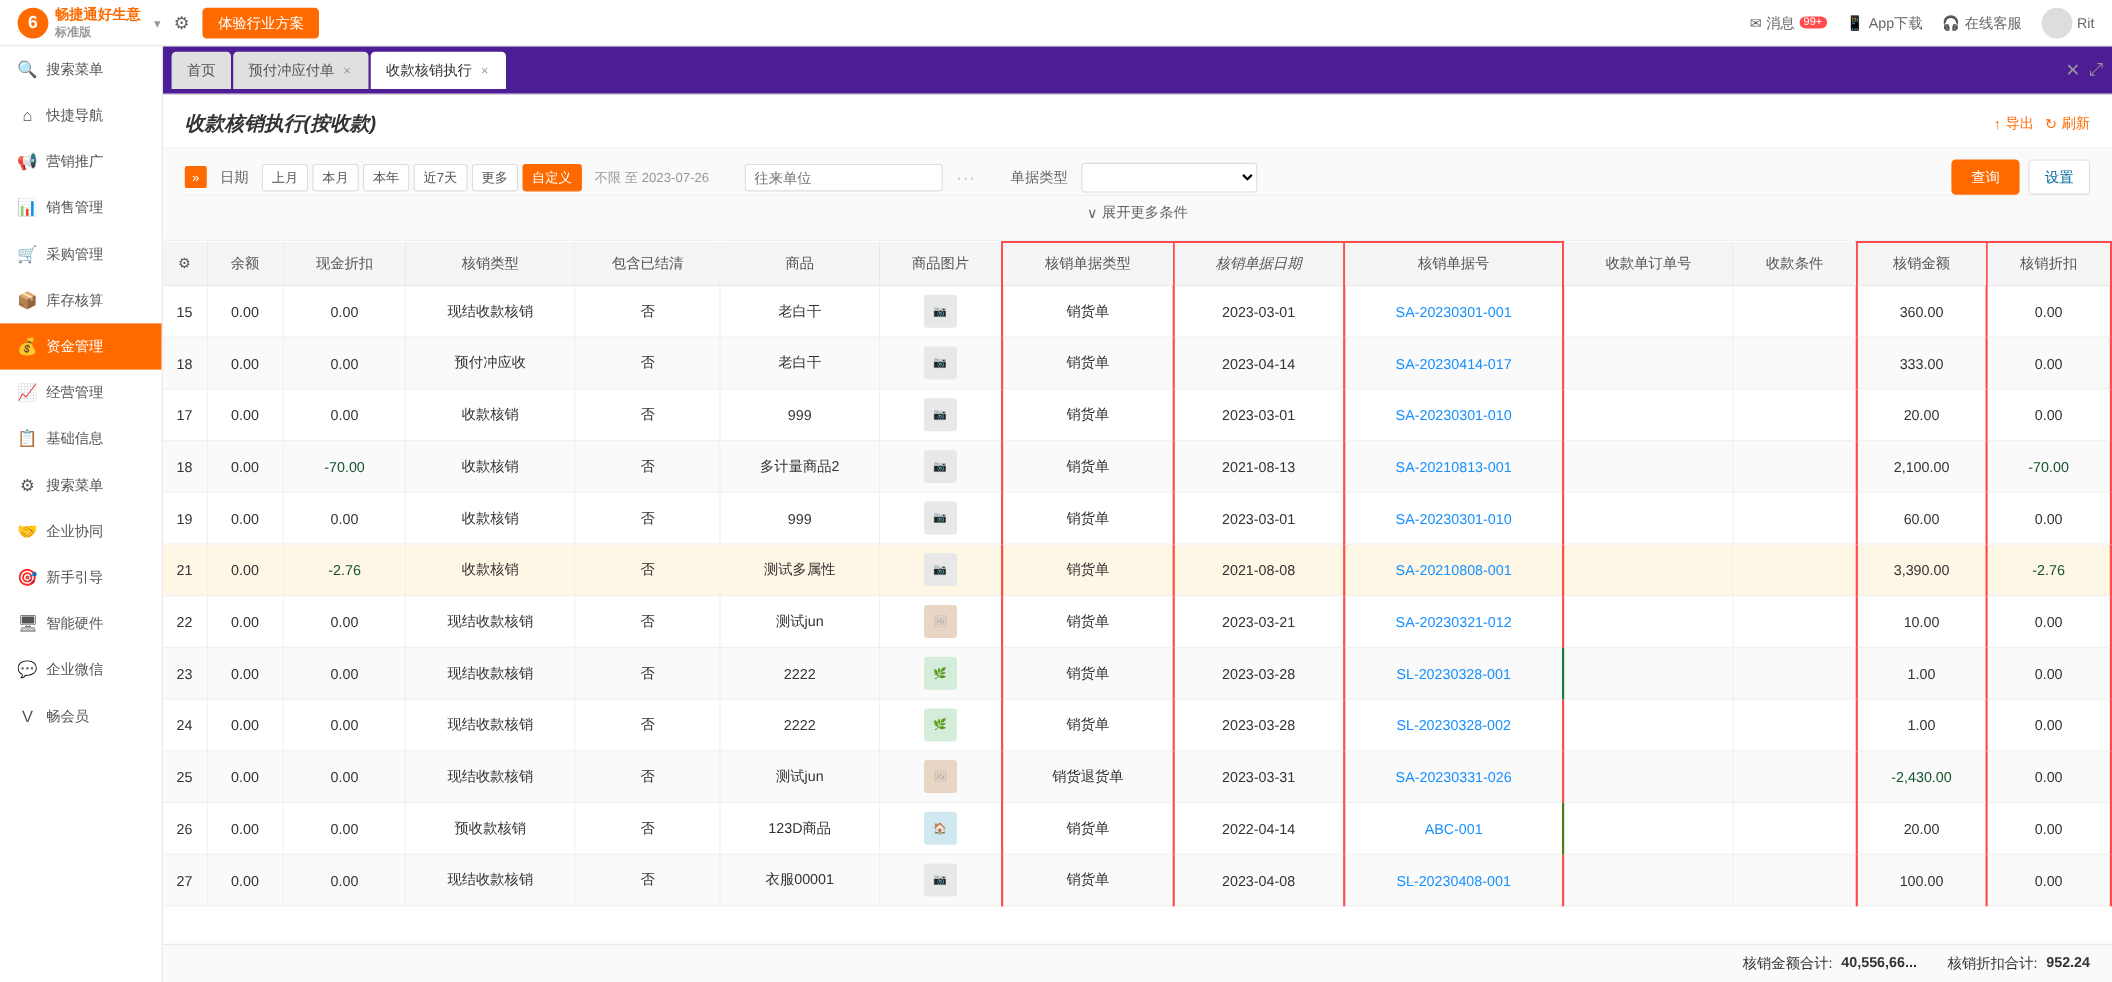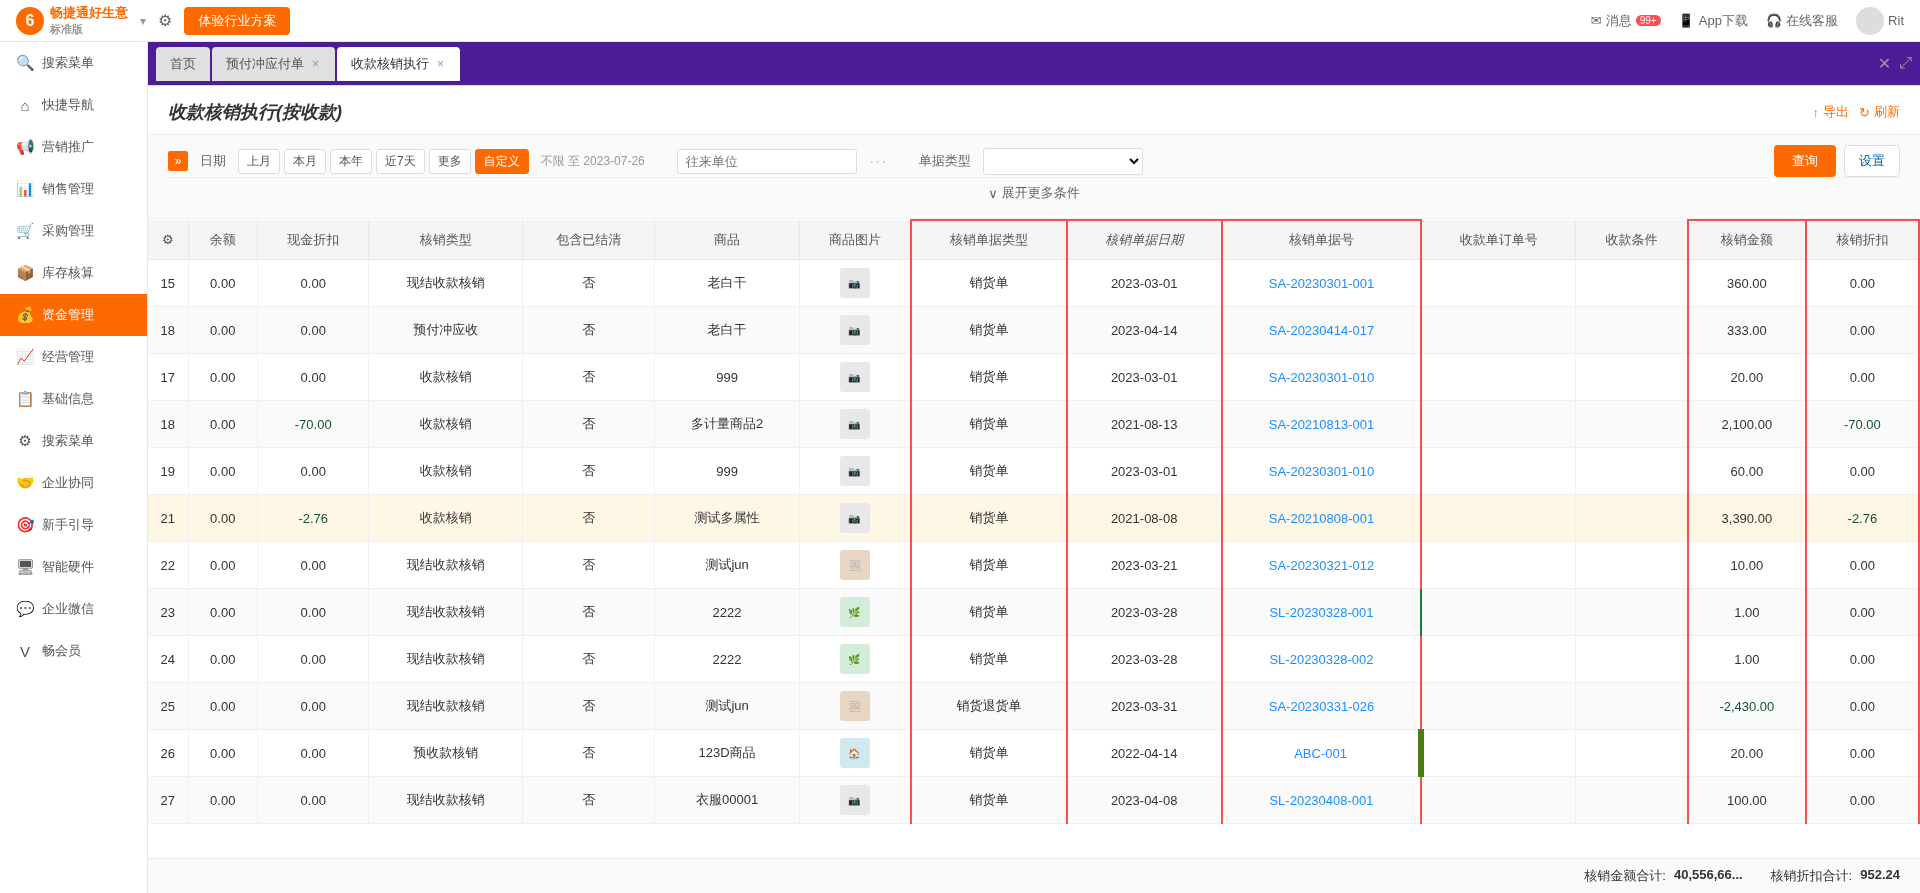--- a/index.html
+++ b/index.html
@@ -443,21 +443,21 @@
               <tr>
     <td>26</td>
     <td>0.00</td>
     <td class="">0.00</td>
     <td>预收款核销</td>
     <td>否</td>
     <td>123D商品</td>
     <td><div class="img-placeholder" style="background:#d0e8f0;">🏠</div></td>
     <td style="border-left:2px solid #ff4d4f; border-right:2px solid #ff4d4f;">销货单</td>
     <td style="border-right:2px solid #ff4d4f;">2022-04-14</td>
-    <td style="border-right:6px solid #4d7c0f;"><a class="link-text">ABC-001</a></td>
+    <td style="border-right:2px solid #4d7c0f;"><a class="link-text">ABC-001</a></td>
     <td></td>
     <td></td>
     <td class="" style="border-left:2px solid #ff4d4f; border-right:2px solid #ff4d4f;">20.00</td>
     <td class="" style="border-right:2px solid #ff4d4f;">0.00</td>
   </tr>
               <tr>
     <td>27</td>
     <td>0.00</td>
     <td class="">0.00</td>
     <td>现结收款核销</td>

